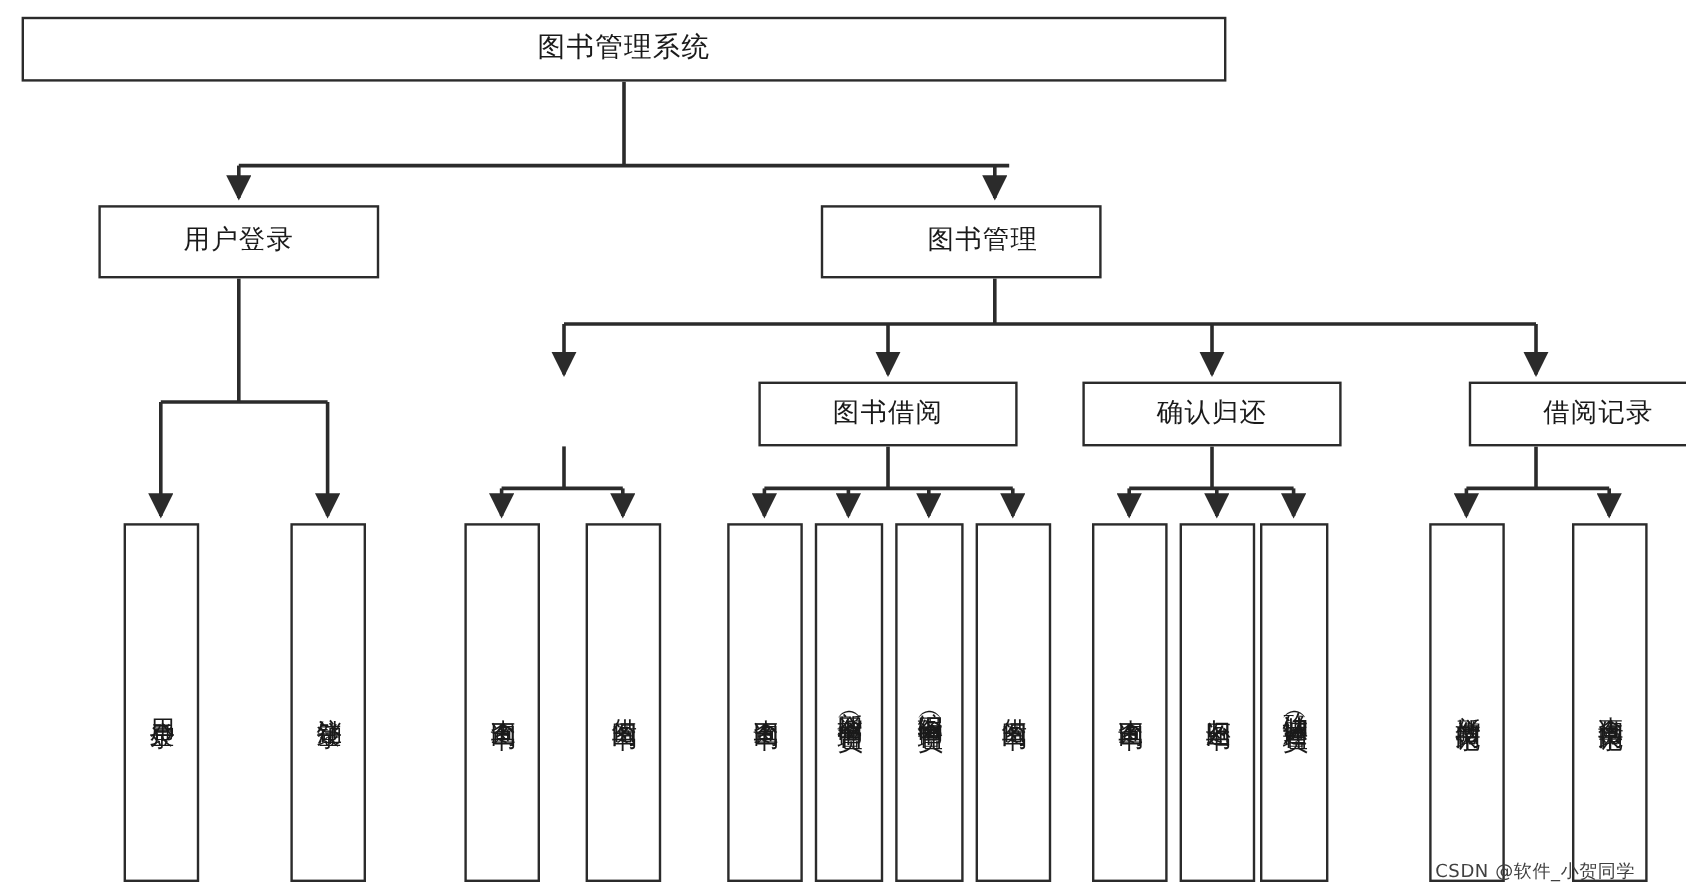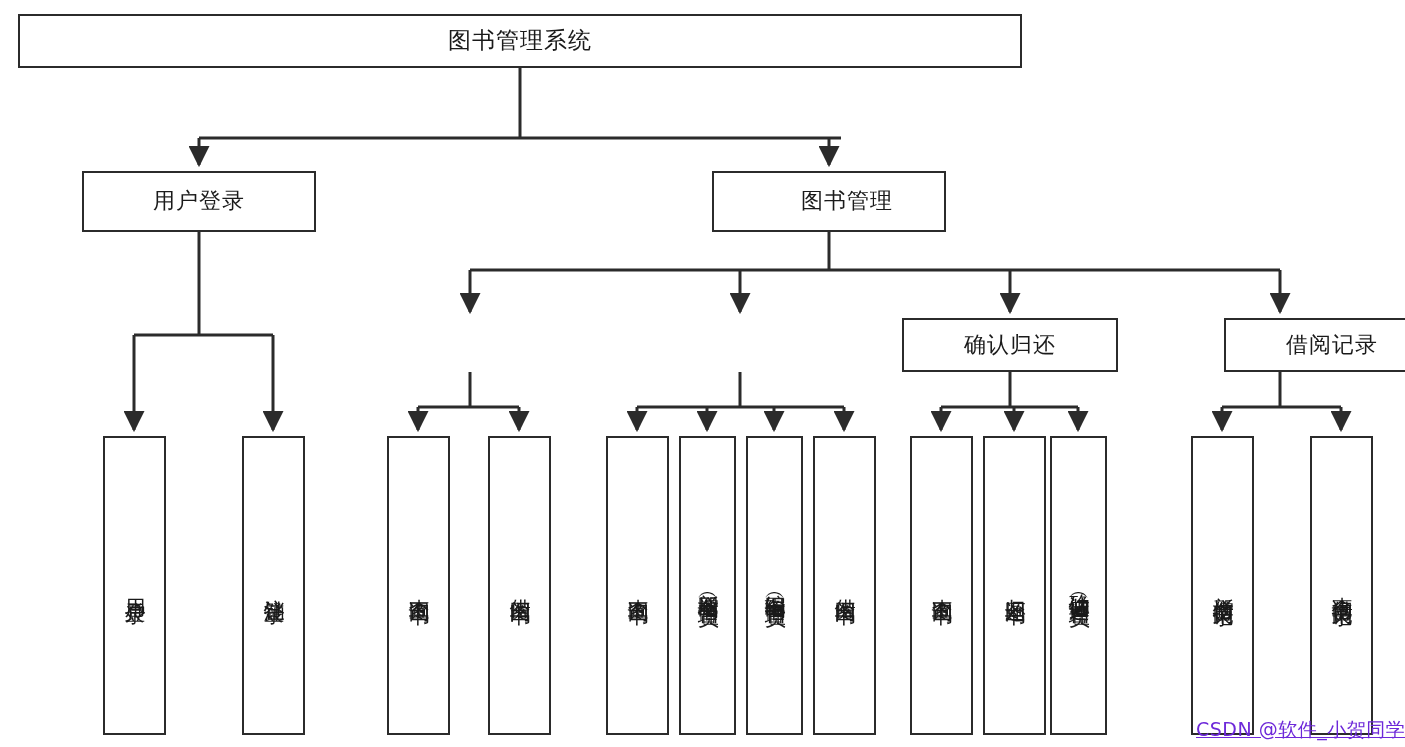--- a/index.html
+++ b/index.html
@@ -52,26 +52,25 @@
     writing-mode: vertical-rl;
     text-orientation: upright;
     font-size: 21px;
     line-height: 1.32;
     letter-spacing: 2px;
     white-space: nowrap;
     color: #1a1a1a;
   }
   .watermark {
     position: absolute;
-    font-size: 19px;
-    color: #6d28d9;
+    font-size: 15px;
+    color: #404040;
     letter-spacing: 0.5px;
     white-space: nowrap;
     font-family: "DejaVu Sans", "Liberation Sans", sans-serif;
-    text-decoration: underline;
   }
 </style>
 </head>
 <body>
 
 <div id="canvas">
 
   <svg id="edges" viewBox="0 0 1405 747" xmlns="http://www.w3.org/2000/svg">
     <defs>
       <marker id="arrow" viewBox="0 0 10 10" refX="9" refY="5" markerWidth="7" markerHeight="7" orient="auto-start-reverse">
@@ -134,24 +133,27 @@
     </g>
   </svg>
 
   <div class="node h root" style="left:18px; top:14px; width:1004px; height:54px;">
     <span>图书管理系统</span>
   </div>
 
   <div class="node h" style="left:82px; top:171px; width:234px; height:61px;">
     <span>用户登录</span>
   </div>
-  <div class="node h" style="left:712px; top:171px; width:234px; height:61px;padding-left:36px;">
+  <div class="node h" style="left:684px; top:171px; width:234px; height:61px;padding-left:36px;">
     <span>图书管理</span>
   </div>
 
+  <div class="node h" style="left:632px; top:318px; width:216px; height:54px;">
+    <span>图书借阅</span>
+  </div>
   <div class="node h" style="left:902px; top:318px; width:216px; height:54px;">
     <span>确认归还</span>
   </div>
   <div class="node h" style="left:1224px; top:318px; width:216px; height:54px;">
     <span>借阅记录</span>
   </div>
 
   <div class="node v" style="left:103px; top:436px; width:63px; height:299px;">
     <span class="vtext">用户登录</span>
   </div>

